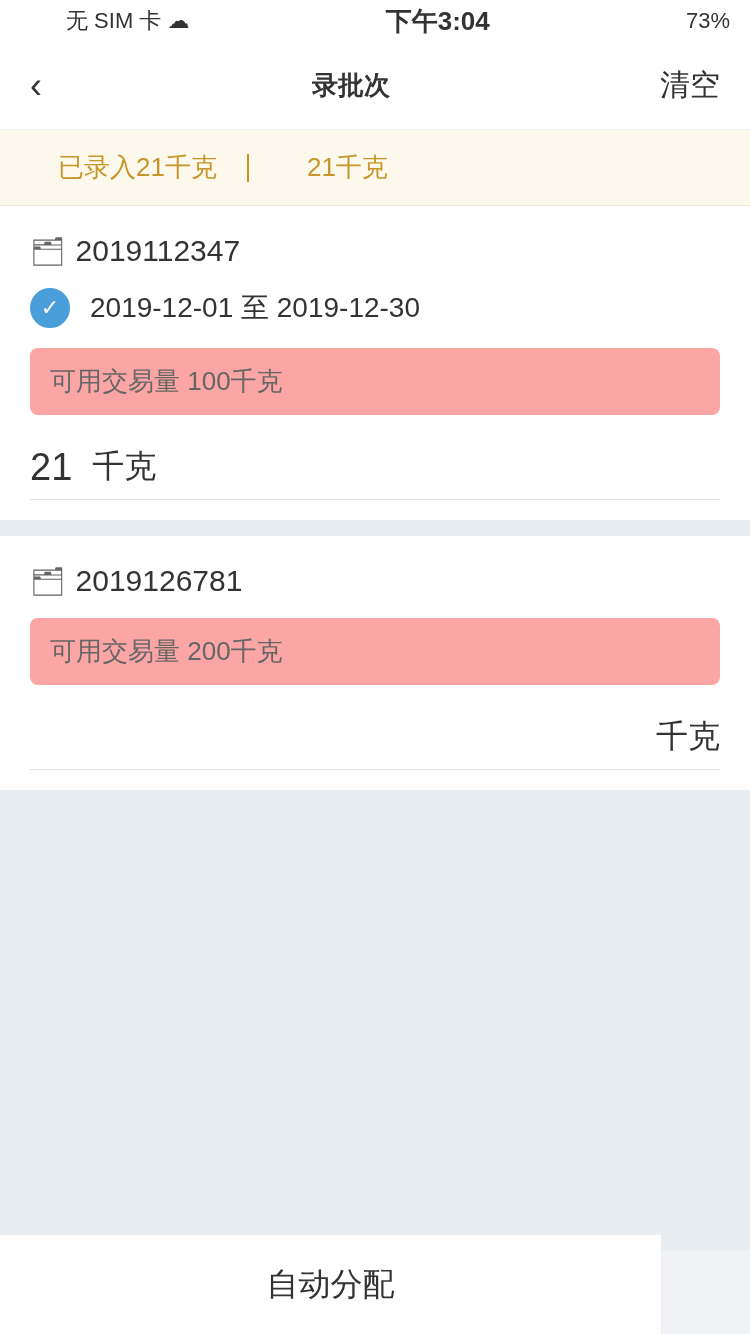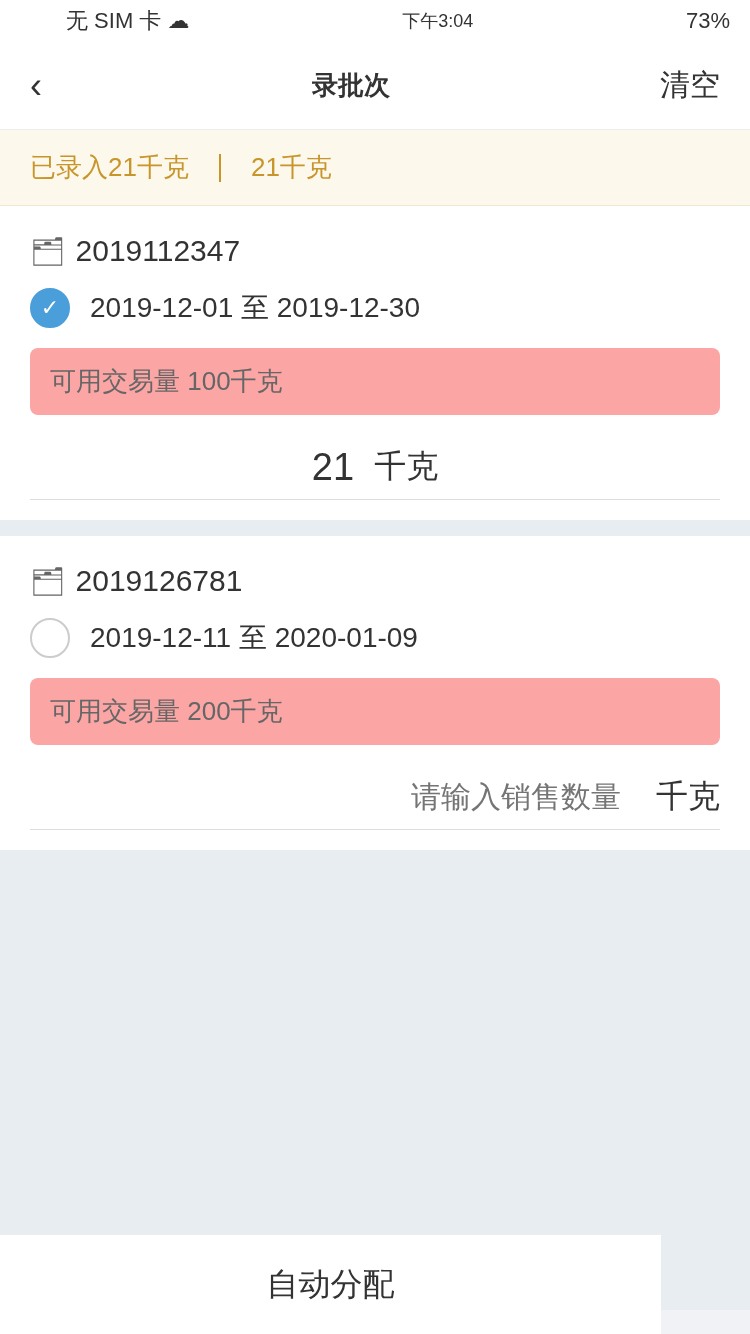--- a/index.html
+++ b/index.html
@@ -17,21 +17,21 @@
       height: 42px;
       background: #fff;
       display: flex;
       align-items: center;
       justify-content: space-between;
       padding: 0 20px;
       font-size: 24px;
       font-weight: 500;
     }
     .status-left { font-size: 22px; color: #333; margin-left: 46px; }
-    .status-center { font-size: 18px; font-weight: 400; color: #333; }
+    .status-center { font-size: 26px; font-weight: 700; color: #333; }
     .status-right { font-size: 22px; color: #333; display: flex; align-items: center; gap: 8px; }
 
     
     .nav-bar {
       height: 88px;
       background: #fff;
       display: flex;
       align-items: center;
       justify-content: space-between;
       padding: 0 30px;
@@ -58,20 +58,21 @@
       background: #fdf8ec;
       padding: 20px 30px;
       display: flex;
       align-items: center;
       gap: 30px;
       border-bottom: 1px solid #f0e8d0;
     }
     .summary-text {
       font-size: 26px;
       color: #c8952a;
+      margin-left: 28px;
     }
     .summary-divider {
       width: 2px;
       height: 28px;
       background: #c8952a;
     }
 
     
     .batch-section {
       background: #fff;
@@ -197,21 +198,21 @@
       justify-content: center;
     }
 
     
     .amount-container {
       background: #fff;
       padding: 10px 30px 20px 30px;
     }
     .amount-inner {
       display: flex;
-      justify-content: center;
+      justify-content: flex-start;
       align-items: center;
       gap: 20px;
       padding-bottom: 10px;
       border-bottom: 1px solid #ddd;
     }
     .input-container {
       background: #fff;
       padding: 10px 30px 20px 30px;
     }
     .input-inner {
@@ -266,28 +267,23 @@
   </div>
 </div>
 
 <div class="section-divider"></div>
 
 <div class="batch-section">
   <div class="batch-header">
     <span class="batch-icon">🗂</span>
     <span class="batch-id">2019126781</span>
   </div>
-  <div class="batch-row">
-    <div class="radio-circle"></div>
-    <span class="batch-date">2019-12-11 至 2020-01-09</span>
-  </div>
   <div class="batch-available">可用交易量 200千克</div>
   <div class="input-container">
     <div class="input-inner">
-      <input class="sale-input" type="number" placeholder="请输入销售数量" style="">
       <span class="sale-unit">千克</span>
     </div>
   </div>
 </div>
 
 <div class="bottom-area" style="padding-bottom: 100px;">
 </div>
 
 <div class="bottom-buttons">
   <button class="btn-auto">自动分配</button>

